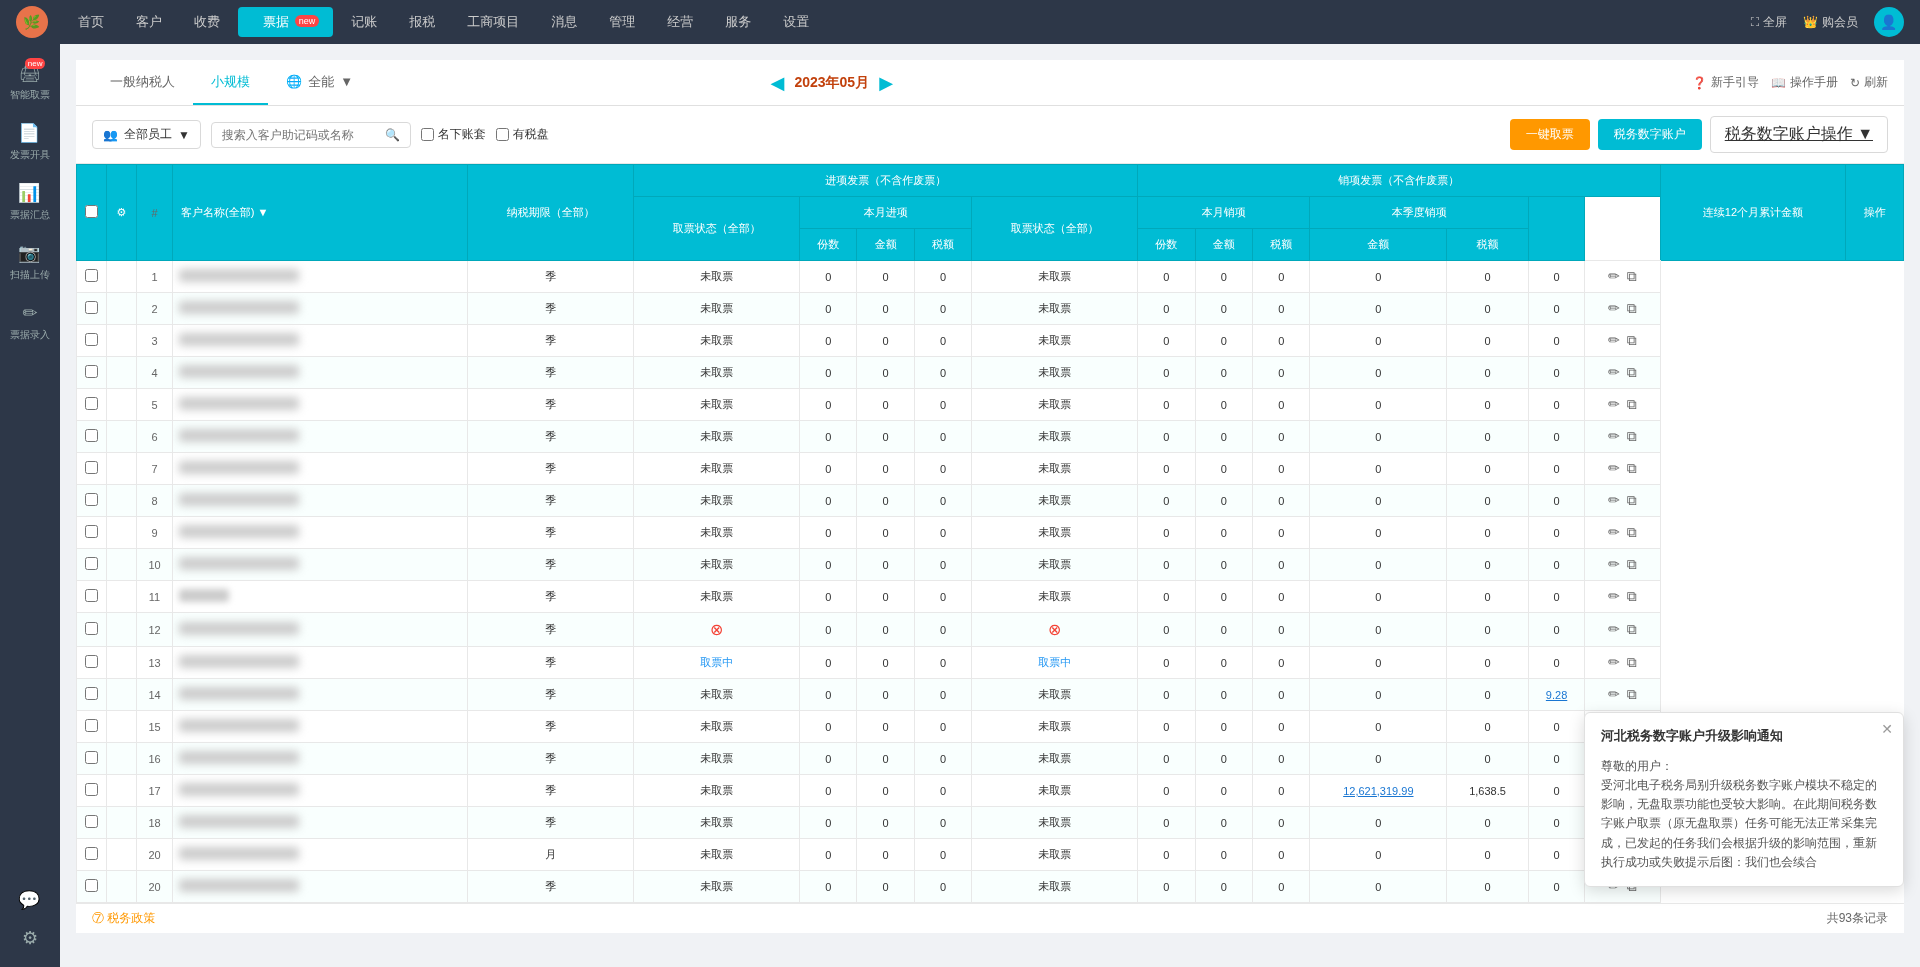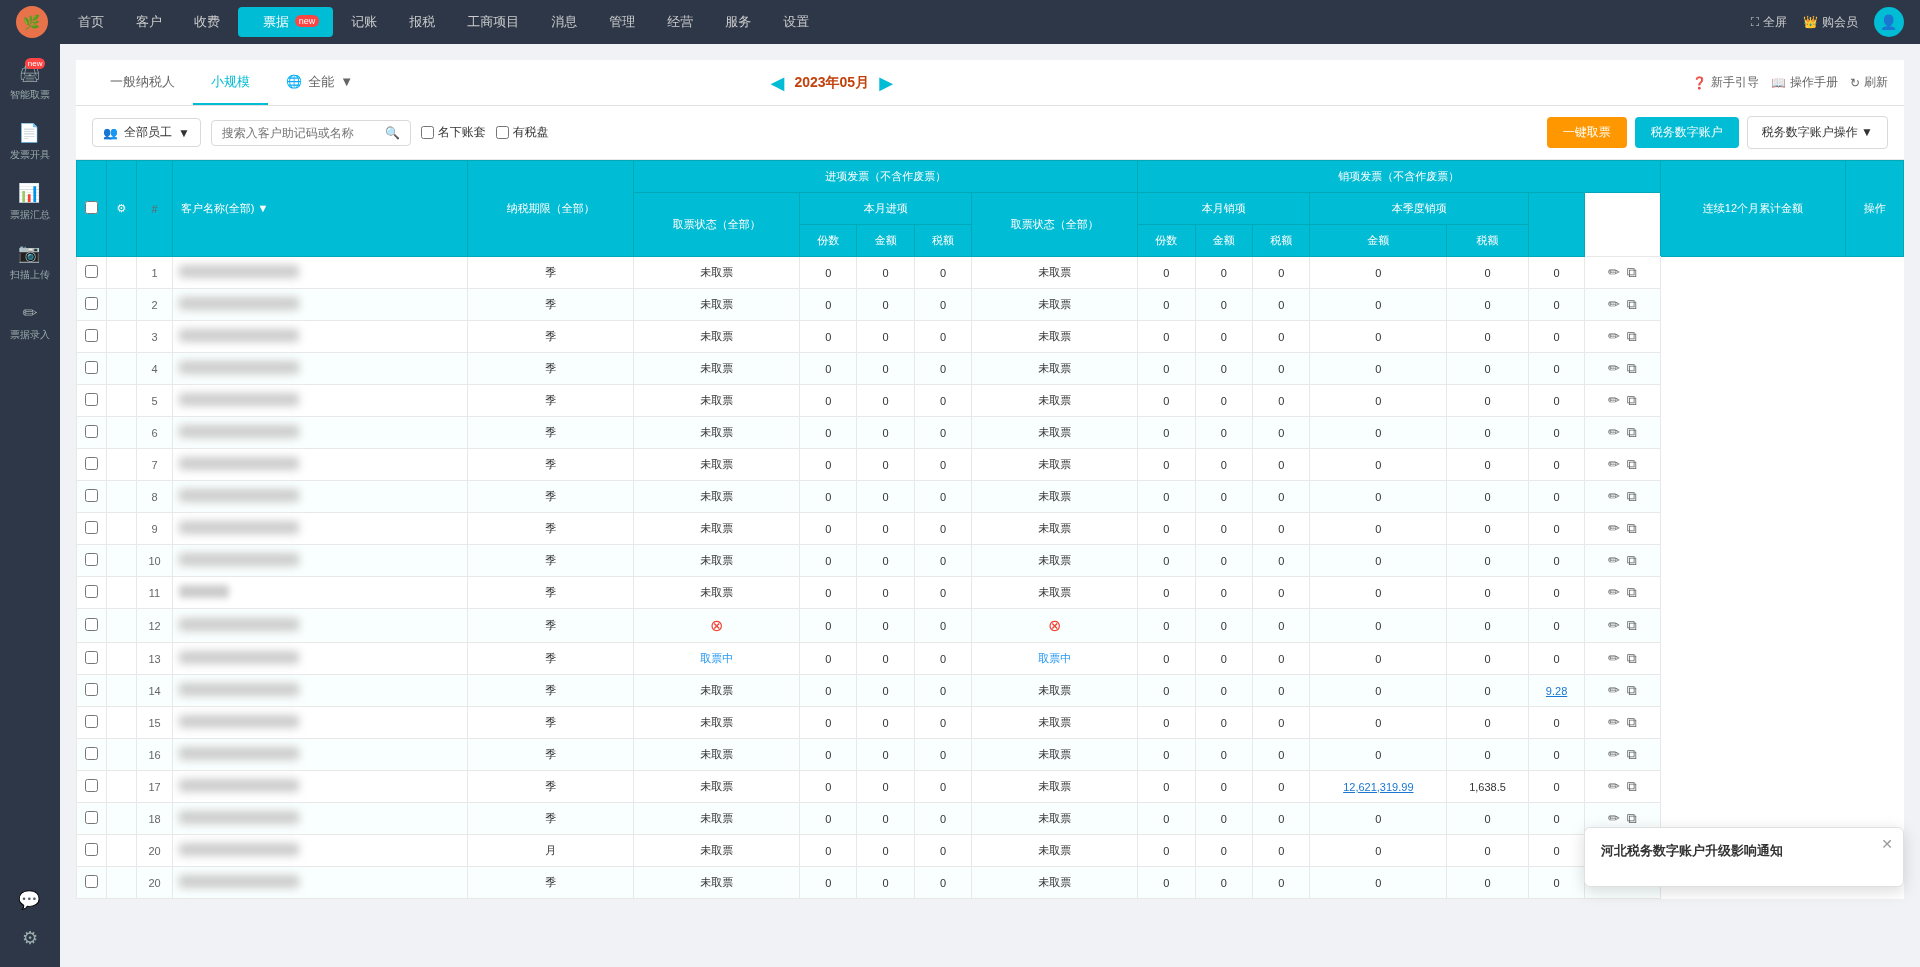--- a/index.html
+++ b/index.html
@@ -37,21 +37,21 @@
 
     
     .toolbar { background: white; padding: 10px 16px; display: flex; align-items: center; gap: 10px; border-bottom: 1px solid #e8e8e8; }
     .toolbar-select { border: 1px solid #d9d9d9; border-radius: 4px; padding: 5px 10px; font-size: 12px; background: white; display: flex; align-items: center; gap: 6px; cursor: pointer; }
     .toolbar-search { border: 1px solid #d9d9d9; border-radius: 4px; padding: 5px 10px; font-size: 12px; background: white; display: flex; align-items: center; gap: 6px; width: 200px; }
     .toolbar-search input { border: none; outline: none; font-size: 12px; width: 100%; }
     .toolbar-checkbox { display: flex; align-items: center; gap: 4px; font-size: 12px; cursor: pointer; }
     .toolbar-right { margin-left: auto; display: flex; gap: 8px; align-items: center; }
     .btn-primary { background: #ff9800; color: white; border: none; padding: 7px 16px; border-radius: 4px; cursor: pointer; font-size: 12px; }
     .btn-secondary { background: #00bcd4; color: white; border: none; padding: 7px 16px; border-radius: 4px; cursor: pointer; font-size: 12px; }
-    .btn-outline { background: white; color: #333; border: 1px solid #d9d9d9; padding: 7px 14px; border-radius: 4px; cursor: pointer; font-size: 12px; display: flex; align-items: center; gap: 4px; }
+    .btn-outline { background: white; color: #333; border: 1px solid #d9d9d9; padding: 7px 14px; border-radius: 4px; cursor: pointer; font-size: 16px; display: flex; align-items: center; gap: 4px; text-decoration: underline; }
 
     
     .table-wrapper { overflow-x: auto; background: white; }
     table { width: 100%; border-collapse: collapse; font-size: 12px; }
     th { background: #00bcd4; color: white; padding: 8px 6px; text-align: center; border: 1px solid #00a8ba; font-weight: normal; white-space: nowrap; font-size: 11px; }
     td { padding: 7px 6px; text-align: center; border: 1px solid #e8e8e8; color: #333; font-size: 11px; white-space: nowrap; }
     tr:nth-child(even) td { background: #f9fffe; }
     .td-customer { text-align: left; max-width: 200px; overflow: hidden; }
     .status-tag { color: #333; font-size: 11px; }
     .action-btn { color: #666; cursor: pointer; font-size: 14px; margin: 0 2px; }
@@ -661,19 +661,25 @@
     <td><span>0</span></td>
     <td>
       <span class="action-btn">✏</span>
       <span class="action-btn">⧉</span>
     </td>
   </tr>
           </tbody>
       </table>
     </div>
 
+    <div class="status-bar">
+      <span class="tax-policy">⑦ 税务政策</span>
+      <span>共93条记录</span>
+    </div>
   </div>
 </div>
 
 <div class="notification-popup">
   <span class="notification-close">✕</span>
   <div class="notification-title">河北税务数字账户升级影响通知</div>
+  <div class="notification-body" style="white-space:pre-line;">尊敬的用户：
+受河北电子税务局别升级税务数字账户模块不稳定的影响，无盘取票功能也受较大影响。在此期间税务数字账户取票（原无盘取票）任务可能无法正常采集完成，已发起的任务我们会根据升级的影响范围，重新执行成功或失败提示后图：我们也会续合</div>
 </div>
 
 </body></html>

